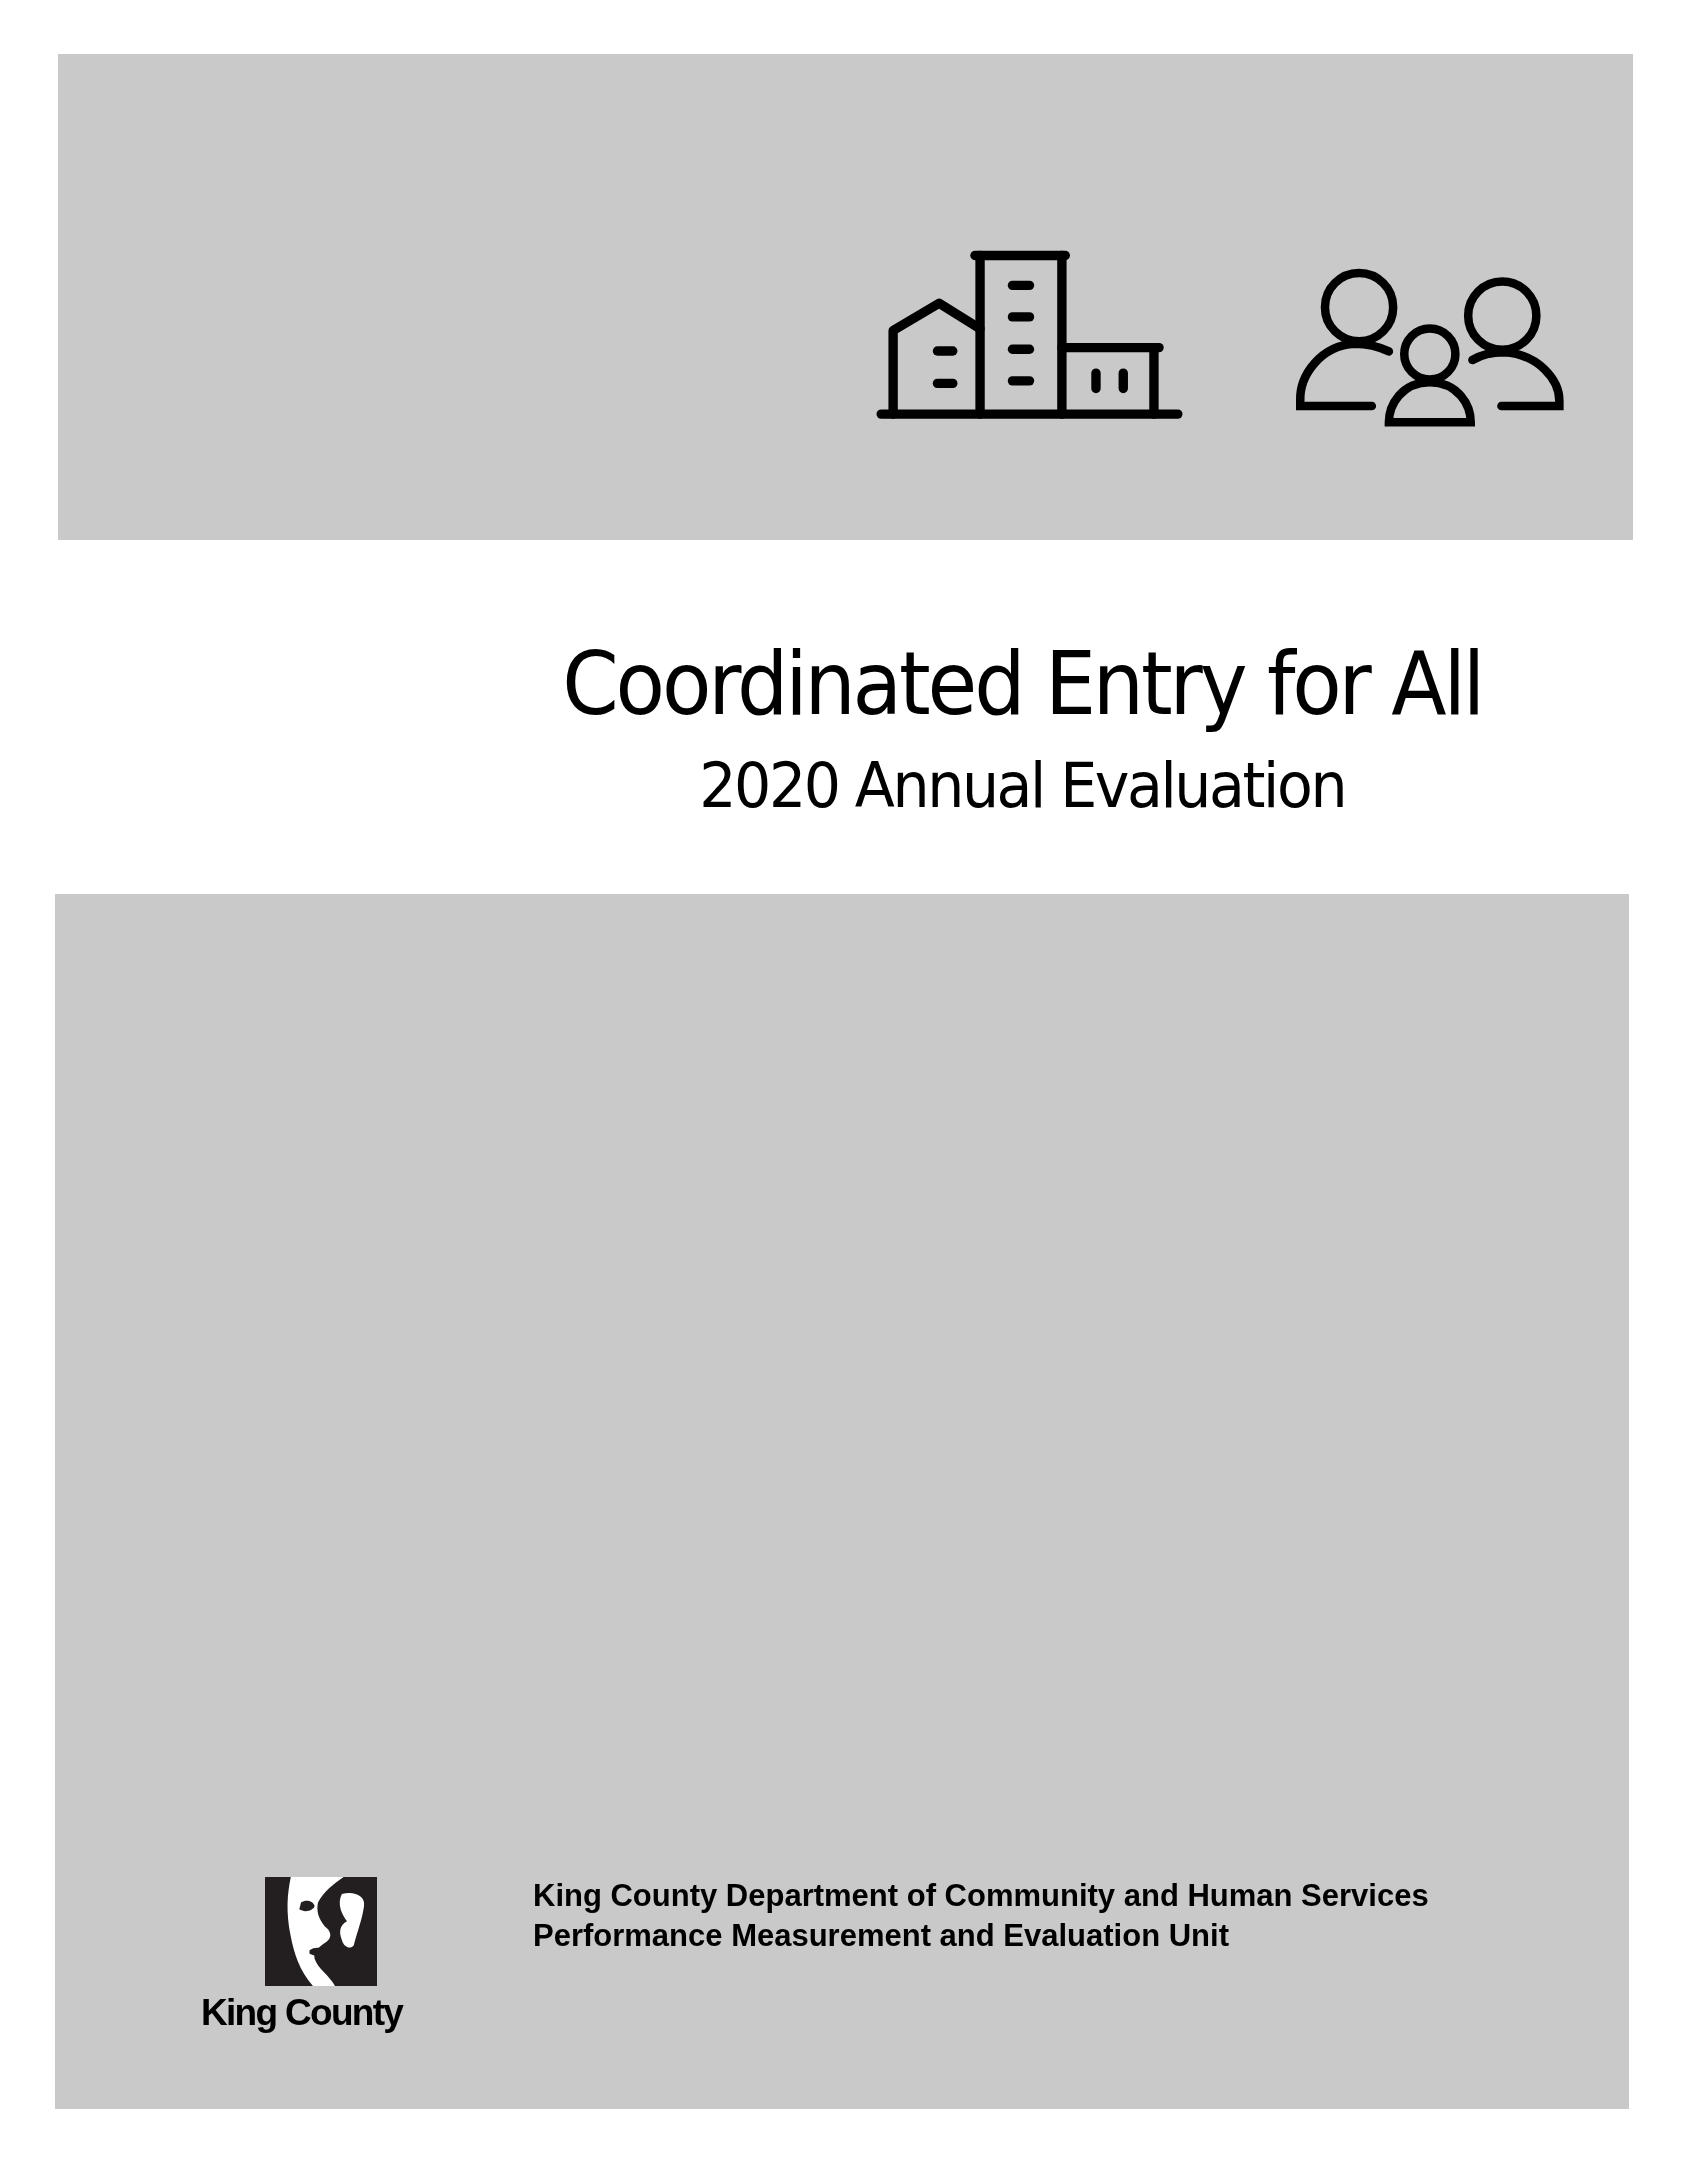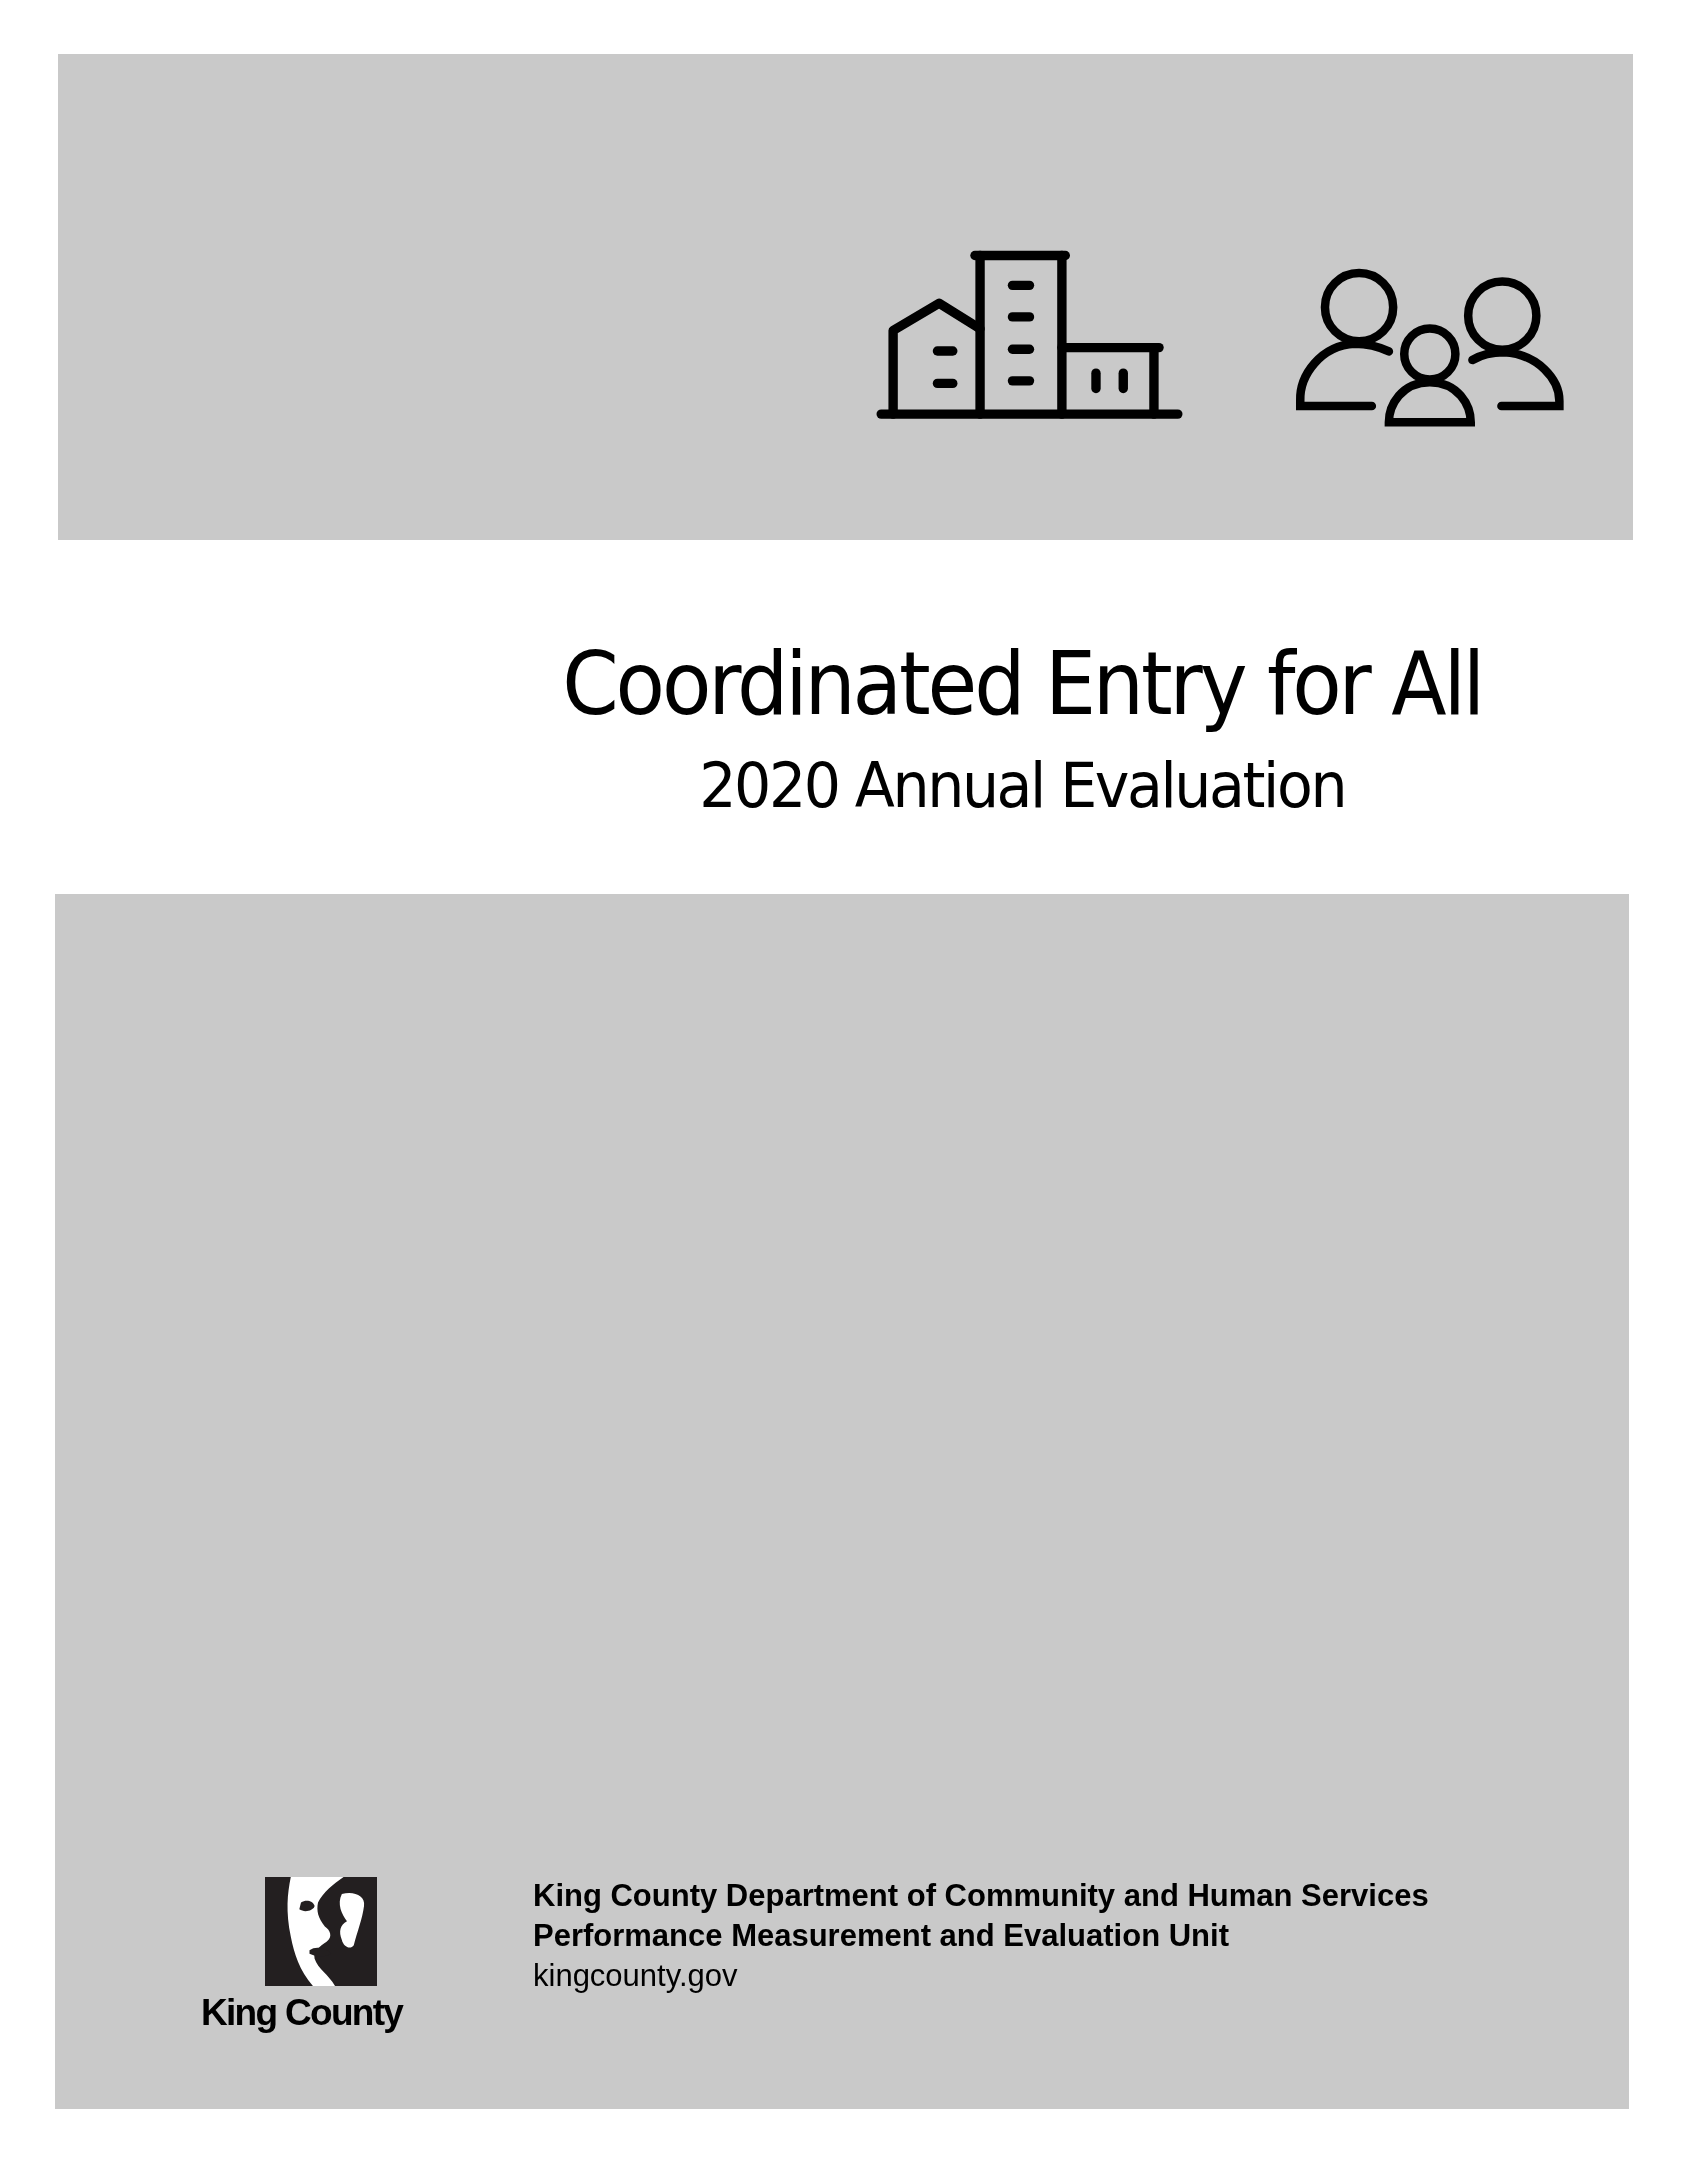--- a/index.html
+++ b/index.html
@@ -91,15 +91,14 @@
     <path d="M90 20 C 104 16, 118 22, 116 34 C 114 50, 108 64, 104 80 C 100 86, 92 82, 90 74 C 86 64, 88 56, 96 52 C 90 44, 84 32, 90 20 Z" fill="#ffffff"></path>
     <path d="M42 30 C 48 26, 56 28, 58 34 C 56 40, 46 42, 40 38 Z" fill="#231f20"></path>
     <path d="M52 86 C 60 80, 72 84, 78 90 C 70 94, 60 94, 52 90 Z" fill="#231f20"></path>
   </svg>
 </div>
 <div class="logo-text">King County</div>
 
 <div class="org-block">
   <div class="l1">King County Department of Community and Human Services</div>
   <div class="l2">Performance Measurement and Evaluation Unit</div>
-  <div class="l4">kingcounty.gov</div>
 </div>
 
 
 </body></html>

